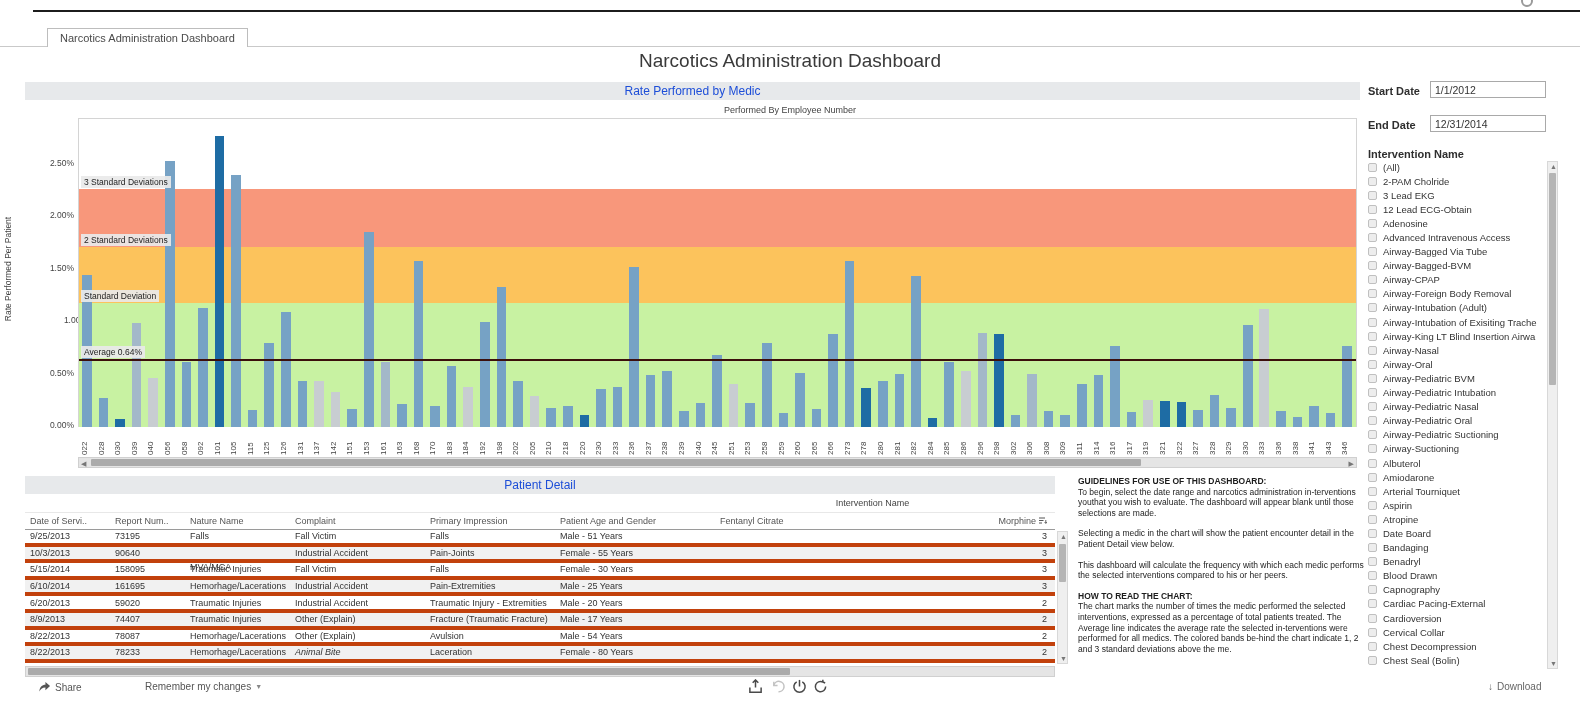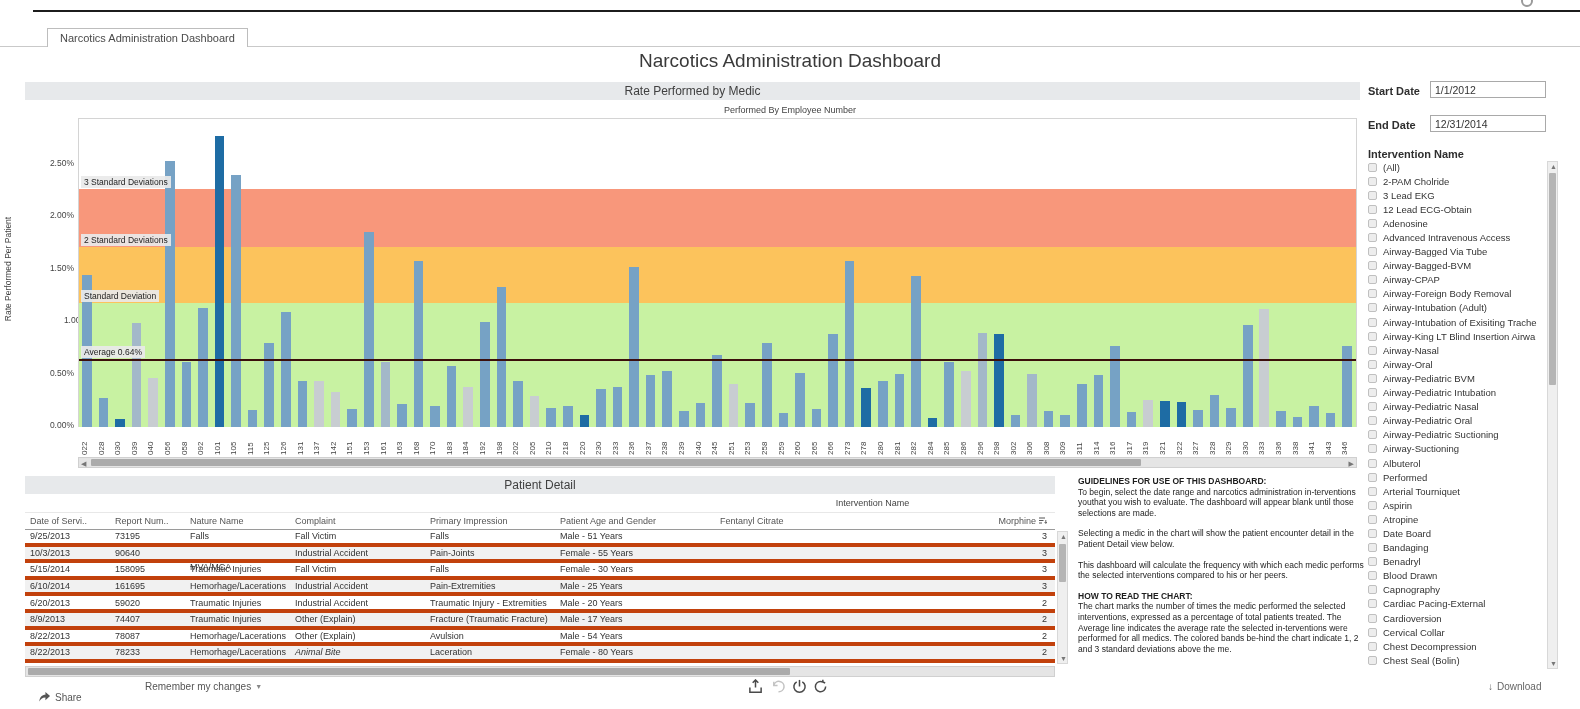--- a/index.html
+++ b/index.html
@@ -9,21 +9,21 @@
 
   .topline { position:absolute; left:33px; top:10px; width:1547px; height:2px; background:#1c1c1c; }
   .top-circle { position:absolute; left:1521px; top:-5px; width:12px; height:12px; border:2px solid #9a9a9a; border-radius:50%; }
 
   .tabline { position:absolute; left:0; top:46px; width:1580px; height:1px; background:#c9c9c9; }
   .tab { position:absolute; left:47px; top:28px; height:19px; padding:0 12px; background:#fff;
          border:1px solid #bdbdbd; border-bottom:none; font-size:11px; line-height:18px; color:#4a4a4a; z-index:2; }
 
   .title { position:absolute; left:0; top:50px; width:1580px; text-align:center; font-size:19px; font-weight:400; color:#3a3a3a; }
 
-  .strip { position:absolute; background:#e7e9eb; font-size:12px; color:#404040; text-align:center; }
+  .strip { position:absolute; background:#e7e9eb; font-size:12px; color:#1d4ed8; text-align:center; }
   .chart-strip { left:25px; top:82px; width:1335px; height:18px; line-height:18px; }
   .table-strip { left:25px; top:476px; width:1030px; height:18px; line-height:18px; }
 
   .chart-sub { position:absolute; left:0; top:105px; width:1580px; text-align:center; font-size:9px; color:#444; }
 
   .ylabel { position:absolute; left:-72px; top:264px; width:160px; text-align:center; font-size:8.5px; color:#444;
             transform:rotate(-90deg); }
 
   .ytick { position:absolute; width:36px; text-align:right; font-size:8.5px; color:#444; }
 
@@ -485,21 +485,21 @@
       <div class="iitem">
         <span class="cbx"></span>
         <span class="ilabel">Airway-Suctioning</span>
       </div>
       <div class="iitem">
         <span class="cbx"></span>
         <span class="ilabel">Albuterol</span>
       </div>
       <div class="iitem">
         <span class="cbx"></span>
-        <span class="ilabel">Performed</span>
+        <span class="ilabel">Amiodarone</span>
       </div>
       <div class="iitem">
         <span class="cbx"></span>
         <span class="ilabel">Arterial Tourniquet</span>
       </div>
       <div class="iitem">
         <span class="cbx"></span>
         <span class="ilabel">Aspirin</span>
       </div>
       <div class="iitem">
@@ -548,21 +548,21 @@
       </div>
     </div>
 
   <div class="vscroll" style="left:1547px; top:161px; height:508px;">
     <span class="scroll-arrow" style="left:2px; top:0;">▲</span>
     <div class="vthumb" style="top:11px; height:212px;"></div>
     <span class="scroll-arrow" style="left:2px; bottom:0;">▼</span>
   </div>
 
   <div class="bbar">
-    <div class="bitem" style="left:38px; top:4px;margin-top:10px;">
+    <div class="bitem" style="left:38px; top:4px;">
       <svg width="13" height="12" viewBox="0 0 14 13">
           <path d="M8 1 L13 5.5 L8 10 L8 7 C4.5 7 2.5 9 1.5 11.5 C1.5 6.5 4.5 4 8 4 Z" fill="#555"></path>
         </svg>
       <span>Share</span>
     </div>
     <div class="bitem" style="left:145px; top:4px;">
       <span>Remember my changes</span>
       <span class="caret">▼</span>
     </div>
 

